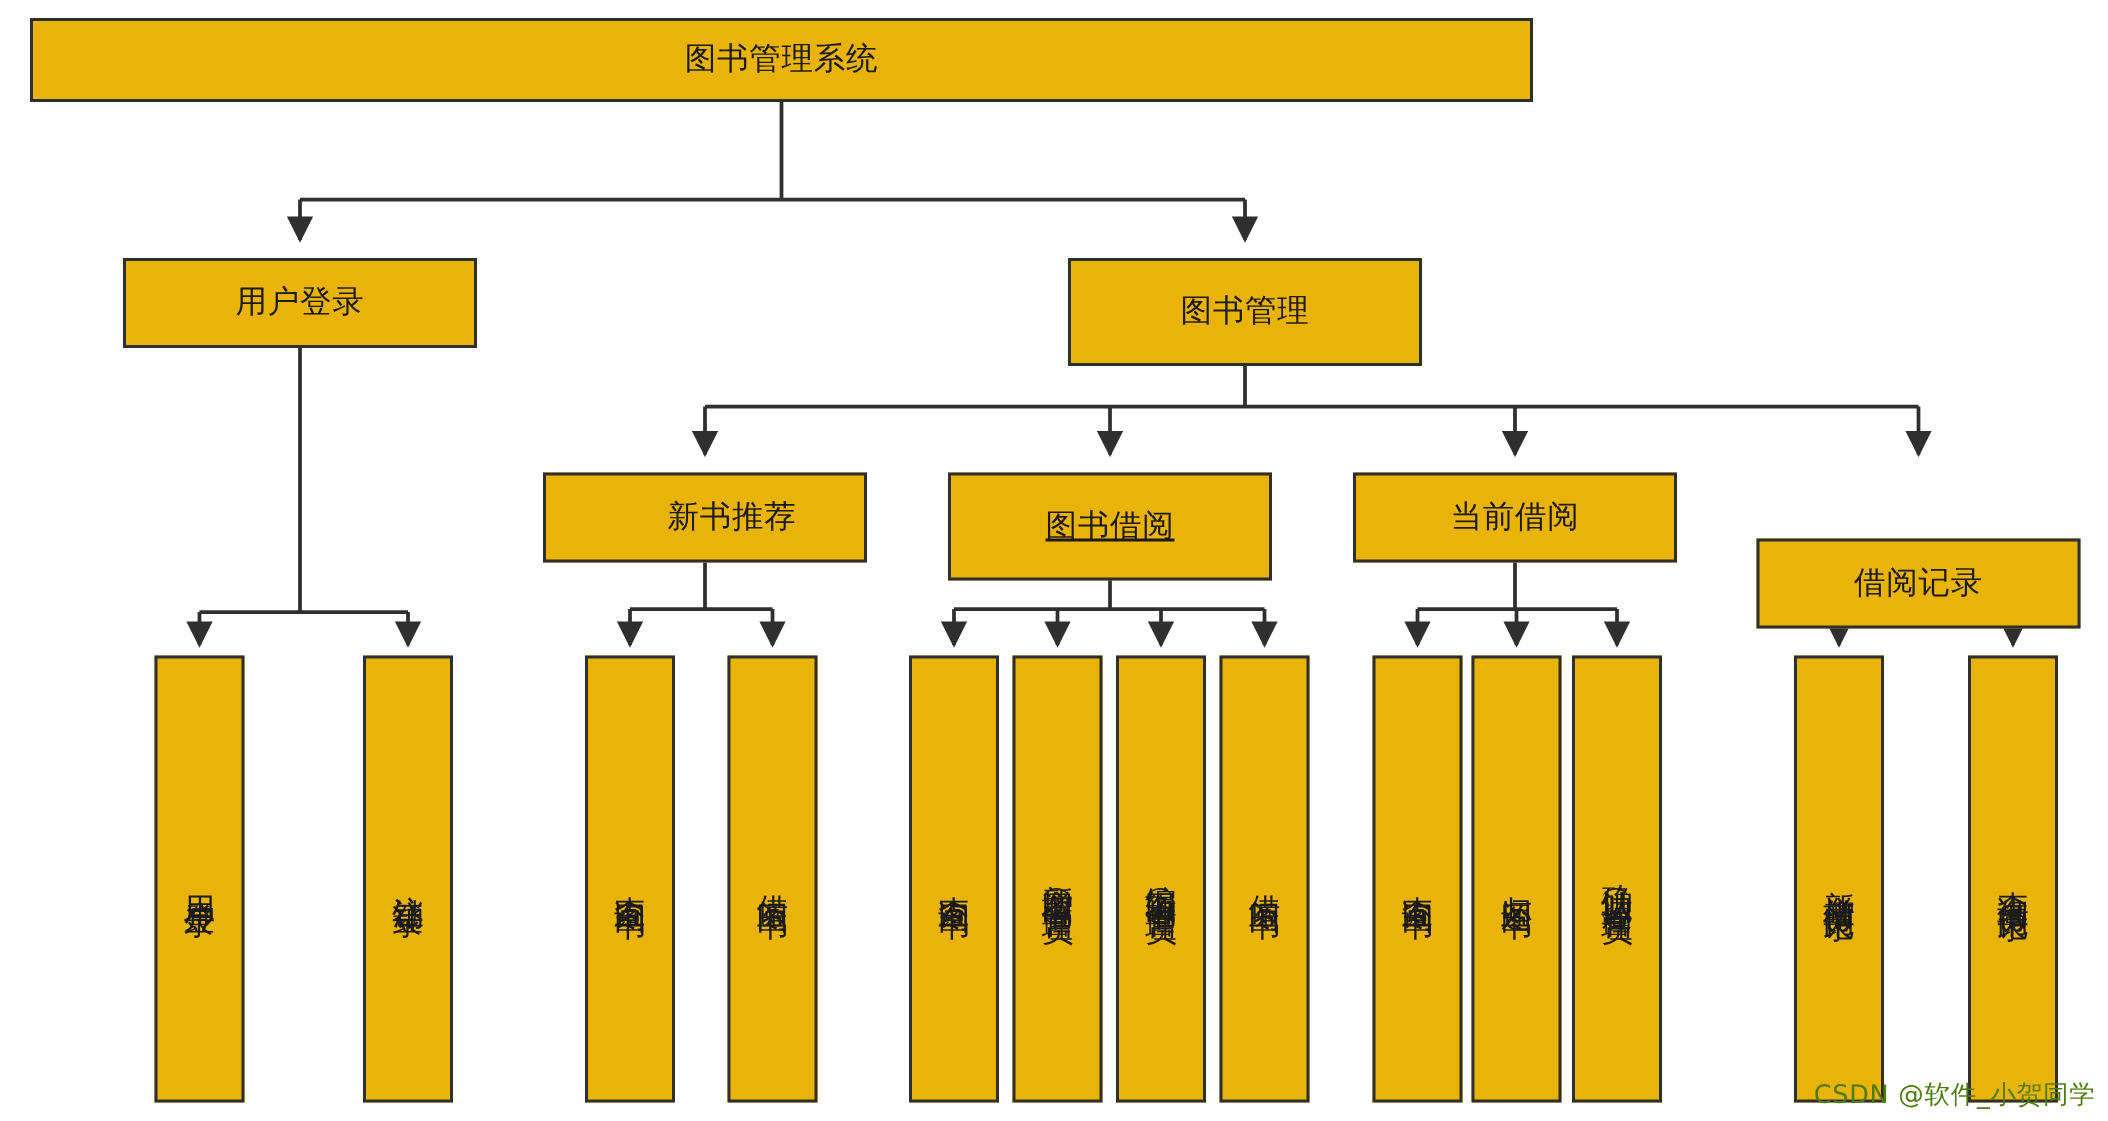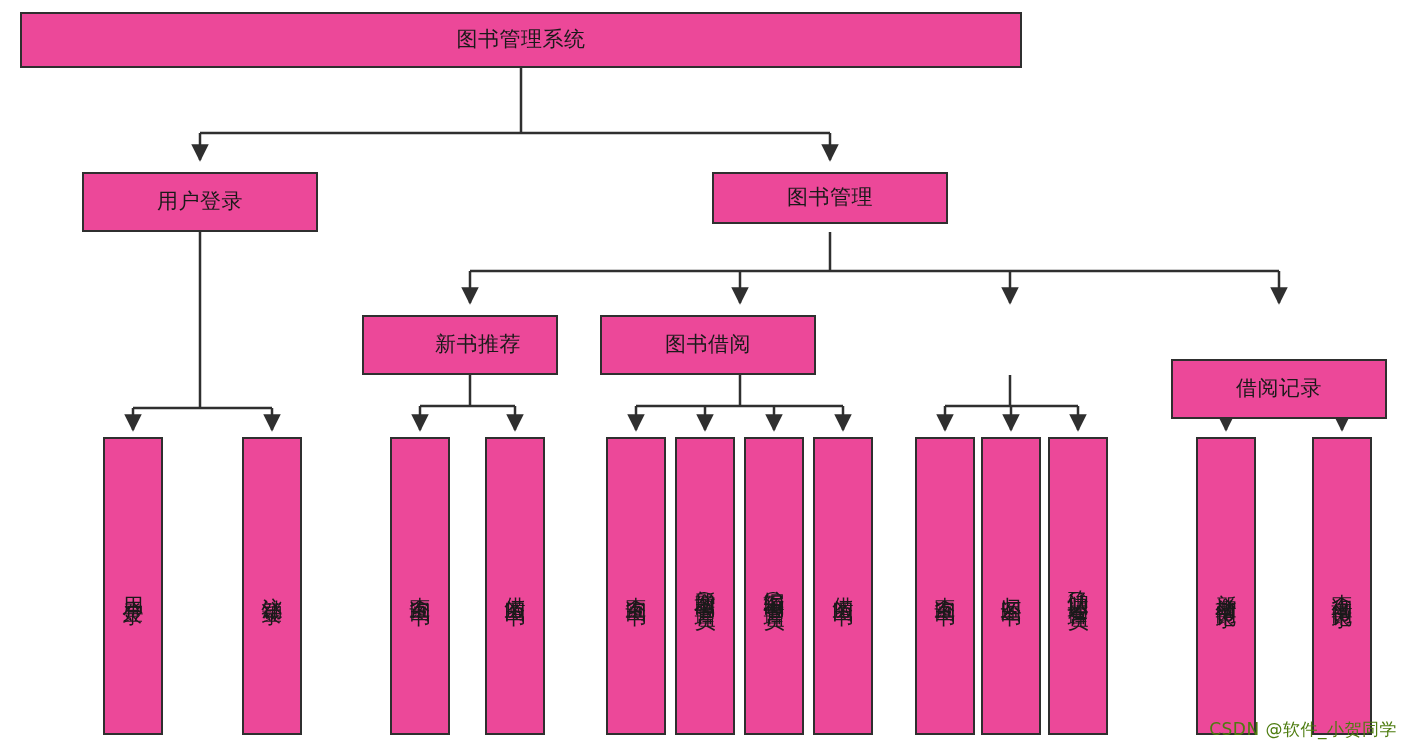--- a/index.html
+++ b/index.html
@@ -22,21 +22,21 @@
     position: absolute;
     left: 0;
     top: 0;
     width: 1405px;
     height: 747px;
   }
   .node {
     position: absolute;
     box-sizing: border-box;
     border: 2px solid #2f2f2f;
-    background: #ec4899;
+    background: #eab308;
     display: flex;
     align-items: center;
     justify-content: center;
     color: #1a1a1a;
   }
   .node.h {
     font-size: 21px;
     letter-spacing: 0.5px;
     line-height: 1.1;
   }
@@ -118,29 +118,32 @@
     </g>
   </svg>
 
   <div class="node h" style="left:20px; top:12px; width:1002px; height:56px;">
     <span>图书管理系统</span>
   </div>
 
   <div class="node h" style="left:82px; top:172px; width:236px; height:60px;">
     <span>用户登录</span>
   </div>
-  <div class="node h" style="left:712px; top:172px; width:236px; height:52px;">
+  <div class="node h" style="left:712px; top:172px; width:236px; height:72px;">
     <span>图书管理</span>
   </div>
 
-  <div class="node h" style="left:362px; top:315px; width:196px; height:60px;padding-left:36px;">
+  <div class="node h" style="left:362px; top:315px; width:216px; height:60px;padding-left:36px;">
     <span>新书推荐</span>
   </div>
-  <div class="node h" style="left:600px; top:315px; width:216px; height:60px;">
+  <div class="node h" style="left:632px; top:315px; width:216px; height:72px;text-decoration:underline;">
     <span>图书借阅</span>
+  </div>
+  <div class="node h" style="left:902px; top:315px; width:216px; height:60px;">
+    <span>当前借阅</span>
   </div>
   <div class="node h" style="left:1171px; top:315px; width:216px; height:60px;margin-top:44px;">
     <span>借阅记录</span>
   </div>
 
   <div class="node v" style="left:103px; top:437px; width:60px; height:298px;">
     <span class="vtext">用户登录</span>
   </div>
   <div class="node v" style="left:242px; top:437px; width:60px; height:298px;">
     <span class="vtext">注销登录</span>

